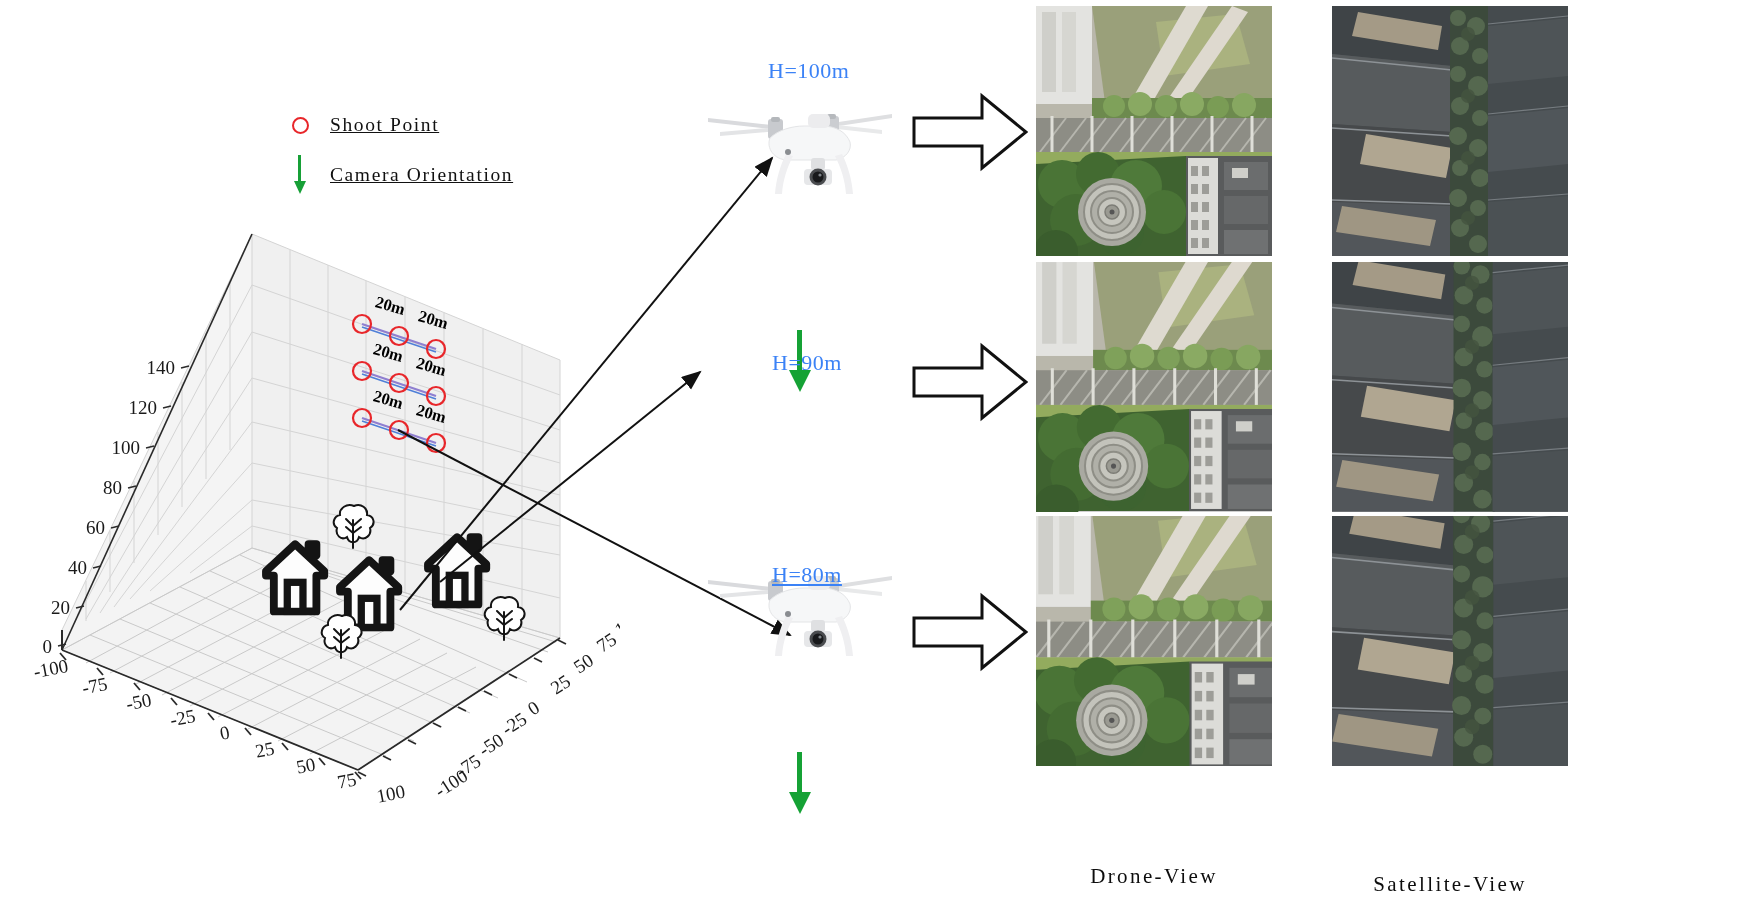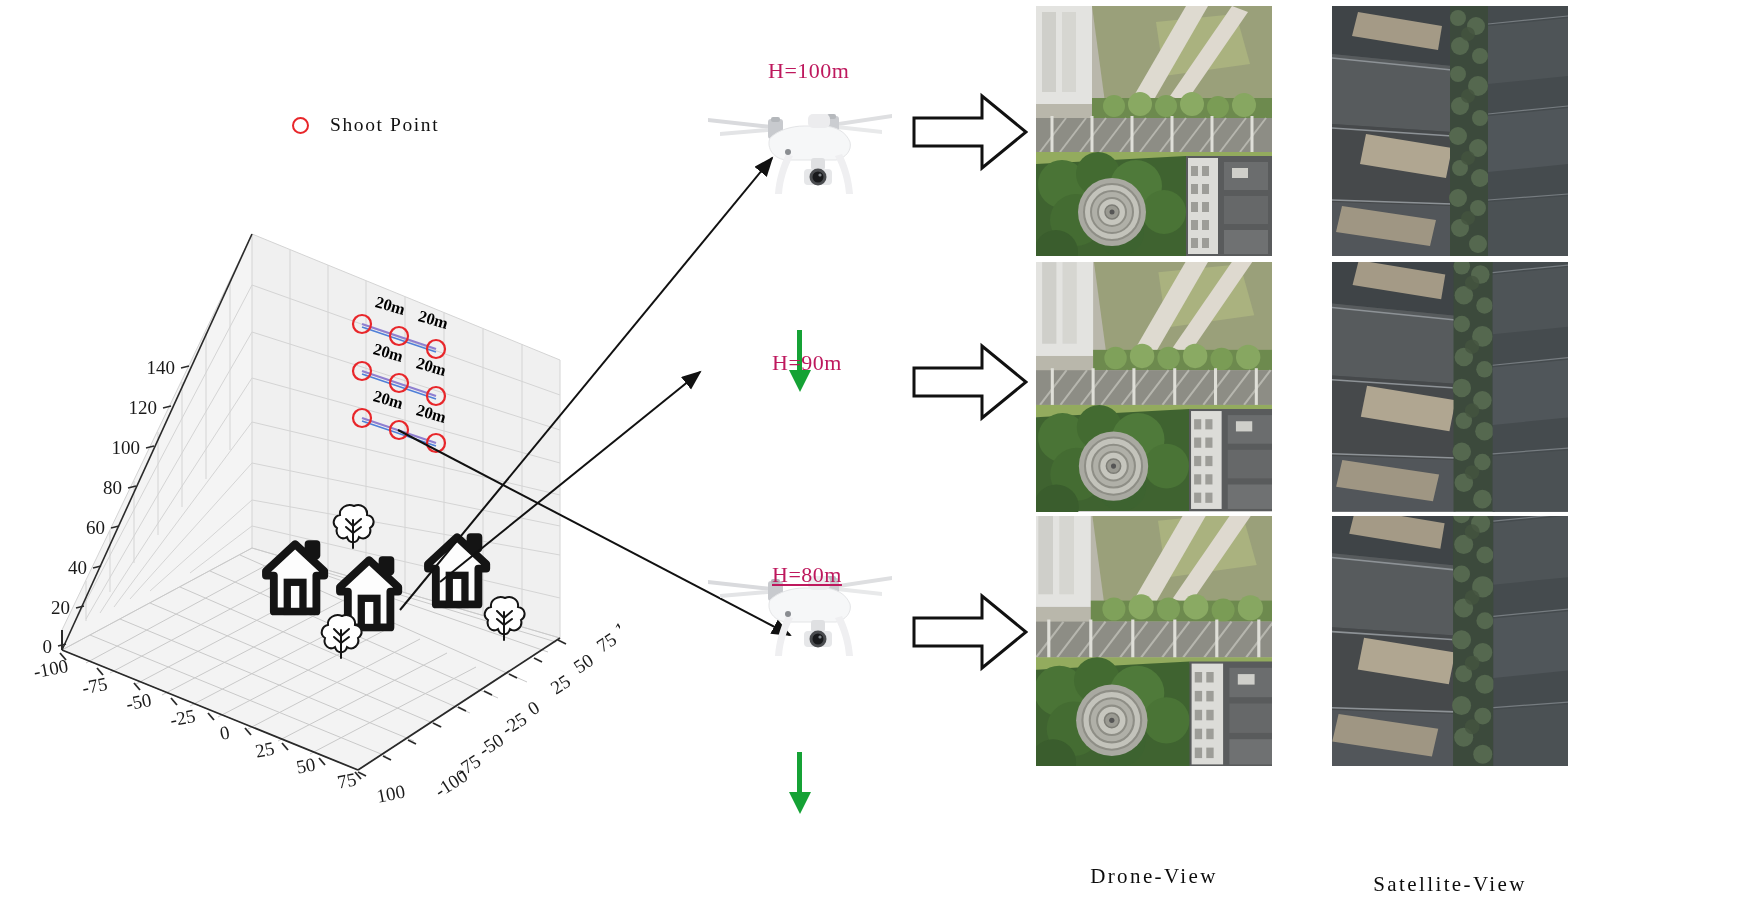--- a/index.html
+++ b/index.html
@@ -5,21 +5,21 @@
   html,body{margin:0;padding:0;background:#ffffff;}
   body{
     width:1759px;height:914px;position:relative;overflow:hidden;
     font-family:"Liberation Serif","DejaVu Serif",serif;
     color:#111;
   }
   .abs{position:absolute;}
 
   
   #legend{left:270px;top:100px;width:330px;height:100px;}
-  .legend-row{display:flex;align-items:center;height:50px;}
+  .legend-row{display:flex;align-items:center;height:50px;text-decoration:underline;}
   .legend-swatch{width:60px;display:flex;justify-content:center;align-items:center;}
   .legend-circle{
     width:17px;height:17px;border-radius:50%;
     border:2.1px solid #e8262a;box-sizing:border-box;background:transparent;
   }
   .legend-text{
     font-size:19.5px;letter-spacing:1.6px;color:#111;white-space:nowrap;
     font-family:"Liberation Serif","DejaVu Serif",serif;
   }
   .legend-arrow-wrap{width:60px;display:flex;justify-content:center;}
@@ -37,21 +37,21 @@
   .ticklbl{font-size:19px;fill:#1a1a1a;font-family:"Liberation Serif","DejaVu Serif",serif;}
 
   
   .m-label{
     position:absolute;font-size:16.5px;font-weight:700;color:#000;
     font-family:"Liberation Serif","DejaVu Serif",serif;white-space:nowrap;
   }
 
   
   .h-label{
-    font-size:22px;letter-spacing:0.5px;color:#be185d;white-space:nowrap;
+    font-size:22px;letter-spacing:0.5px;color:#3b82f6;white-space:nowrap;
     font-family:"Liberation Serif","DejaVu Serif",serif;
   }
   .drone{width:200px;height:110px;position:relative;}
   .down-arrow{position:relative;width:22px;height:62px;}
   .down-arrow .shaft{position:absolute;left:8px;top:0;width:5px;height:42px;background:#15a235;}
   .down-arrow .head{
     position:absolute;left:0;top:40px;width:0;height:0;
     border-left:11px solid transparent;border-right:11px solid transparent;
     border-top:22px solid #15a235;
   }
@@ -70,20 +70,29 @@
 </style>
 </head>
 <body>
 
 <div class="abs" id="legend">
   <div class="legend-row">
     <div class="legend-swatch">
       <div class="legend-circle"></div>
     </div>
     <div class="legend-text">Shoot Point</div>
+  </div>
+  <div class="legend-row">
+    <div class="legend-arrow-wrap">
+      <div class="garrow">
+          <div class="shaft"></div>
+          <div class="head"></div>
+        </div>
+    </div>
+    <div class="legend-text">Camera Orientation</div>
   </div>
 </div>
 
 <div class="abs" id="plot3d">
 <svg width="620" height="600" viewBox="0 0 620 600">
   <defs>
     <g id="house-glyph">
       <path d="M0,26 L26,2 L52,26 L52,30 L45,30 L45,62 L7,62 L7,30 L0,30 Z
                M45,12 L45,2 L38,2 L38,6 Z" fill="#fdfdfd" stroke="#141414" stroke-width="7" stroke-linejoin="round"></path>
       <rect x="19" y="36" width="14" height="26" fill="#fdfdfd" stroke="#141414" stroke-width="6.5"></rect>

